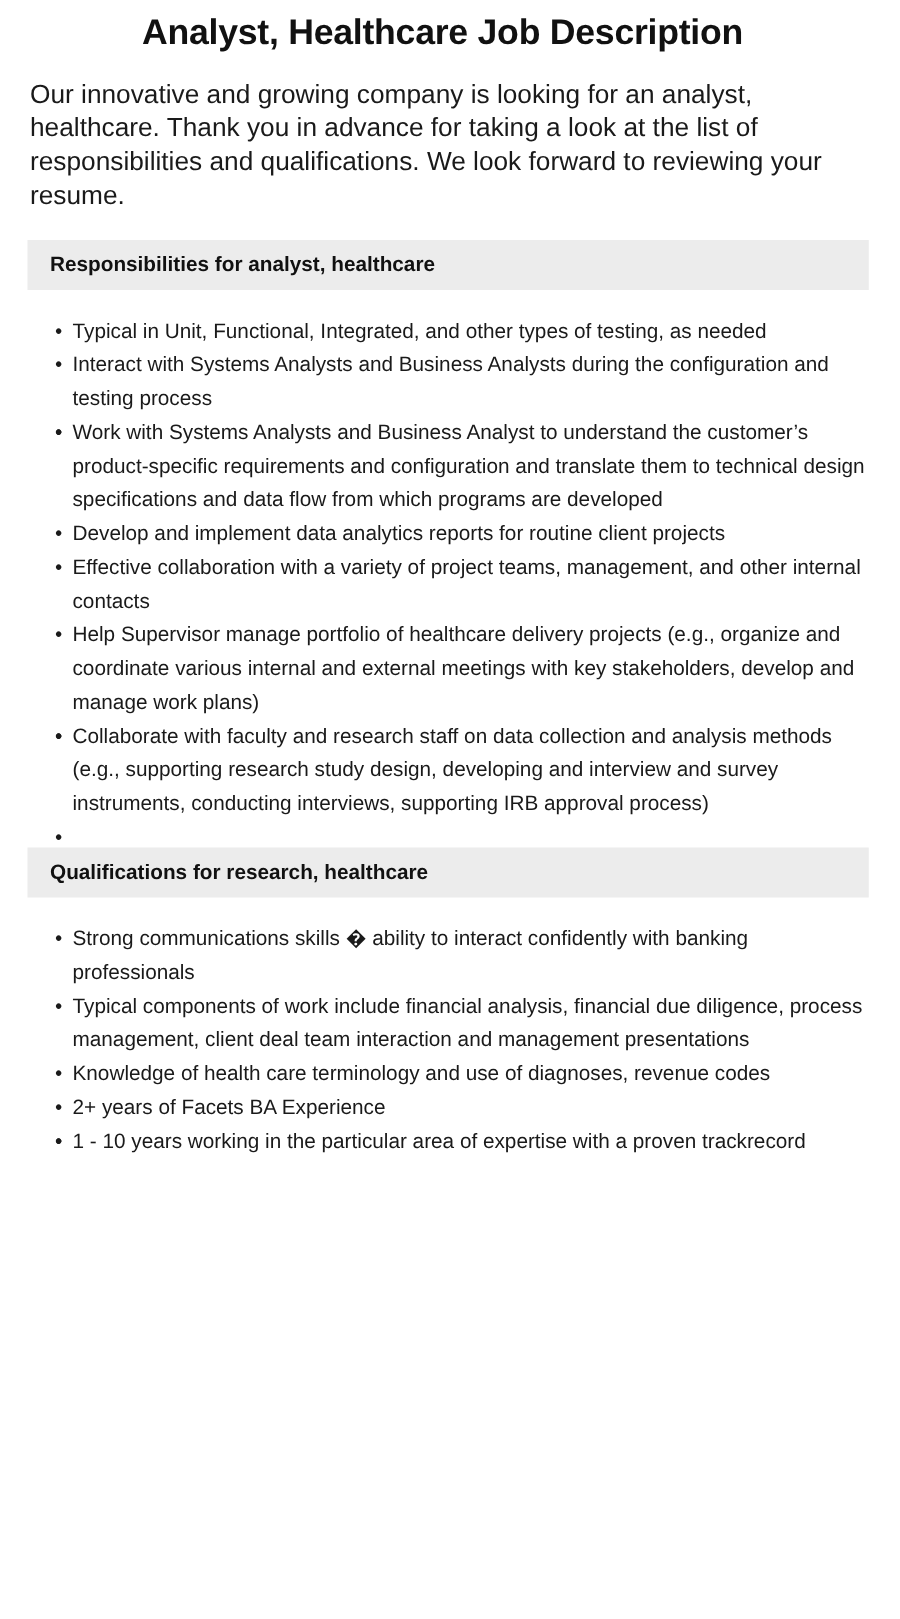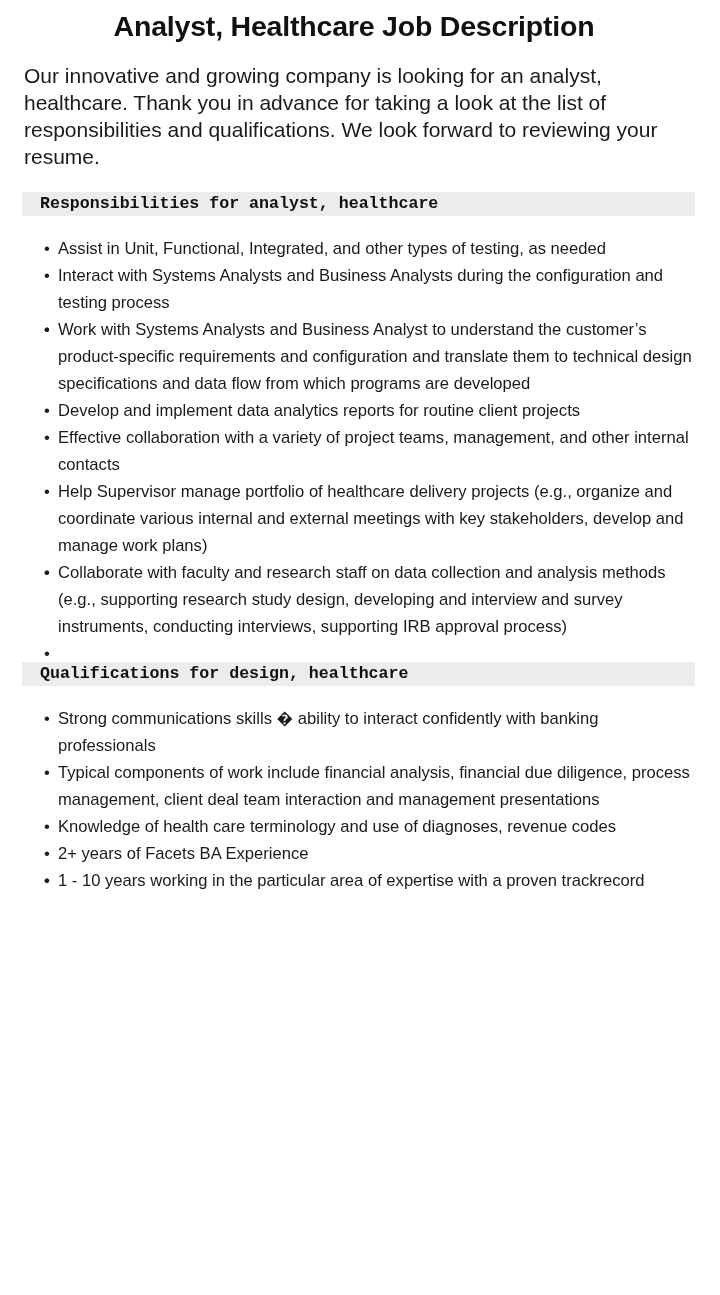--- a/index.html
+++ b/index.html
@@ -42,25 +42,24 @@
   }
 
   .section {
     margin: 0;
     padding: 0;
   }
 
   .section-header {
     margin: 22px 25px 0 22px;
     background: #ececec;
-    height: 24px;
+    height: 40px;
     display: flex;
     align-items: center;
     padding: 0 0 0 18px;
-    font-family: Liberation Mono, monospace;
   }
 
   .section-header-text {
     font-size: 16.6px;
     font-weight: bold;
     color: #111111;
     line-height: 20px;
   }
 
   ul.items {
@@ -98,36 +97,36 @@
 
   <h1 class="page-title">Analyst, Healthcare Job Description</h1>
 
   <p class="intro">Our innovative and growing company is looking for an analyst, healthcare. Thank you in advance for taking a look at the list of responsibilities and qualifications. We look forward to reviewing your resume.</p>
 
   <div class="section">
     <div class="section-header">
       <span class="section-header-text">Responsibilities for analyst, healthcare</span>
     </div>
     <ul class="items" id="list-0">
-        <li><span class="bullet">•</span><span>Assist in Unit, Functional, Integrated, and other types of testing, as needed</span></li>
+        <li><span class="bullet">•</span><span>Typical in Unit, Functional, Integrated, and other types of testing, as needed</span></li>
         <li><span class="bullet">•</span><span>Interact with Systems Analysts and Business Analysts during the configuration and testing process</span></li>
         <li><span class="bullet">•</span></li>
         <li><span class="bullet">•</span><span>Work with Systems Analysts and Business Analyst to understand the customer’s product-specific requirements and configuration and translate them to technical design specifications and data flow from which programs are developed</span></li>
         <li><span class="bullet">•</span><span>Develop and implement data analytics reports for routine client projects</span></li>
         <li><span class="bullet">•</span><span>Effective collaboration with a variety of project teams, management, and other internal contacts</span></li>
         <li><span class="bullet">•</span><span>Help Supervisor manage portfolio of healthcare delivery projects (e.g., organize and coordinate various internal and external meetings with key stakeholders, develop and manage work plans)</span></li>
         <li><span class="bullet">•</span></li>
         <li><span class="bullet">•</span><span>Collaborate with faculty and research staff on data collection and analysis methods (e.g., supporting research study design, developing and interview and survey instruments, conducting interviews, supporting IRB approval process)</span></li>
         <li><span class="bullet">•</span></li>
       </ul>
   </div>
 
   <div class="section">
     <div class="section-header">
-      <span class="section-header-text">Qualifications for design, healthcare</span>
+      <span class="section-header-text">Qualifications for research, healthcare</span>
     </div>
     <ul class="items" id="list-1">
         <li><span class="bullet">•</span><span>Strong communications skills � ability to interact confidently with banking professionals</span></li>
         <li><span class="bullet">•</span><span>Typical components of work include financial analysis, financial due diligence, process management, client deal team interaction and management presentations</span></li>
         <li><span class="bullet">•</span><span>Knowledge of health care terminology and use of diagnoses, revenue codes</span></li>
         <li><span class="bullet">•</span><span>2+ years of Facets BA Experience</span></li>
         <li><span class="bullet">•</span></li>
         <li><span class="bullet">•</span><span>1 - 10 years working in the particular area of expertise with a proven trackrecord</span></li>
       </ul>
   </div>

